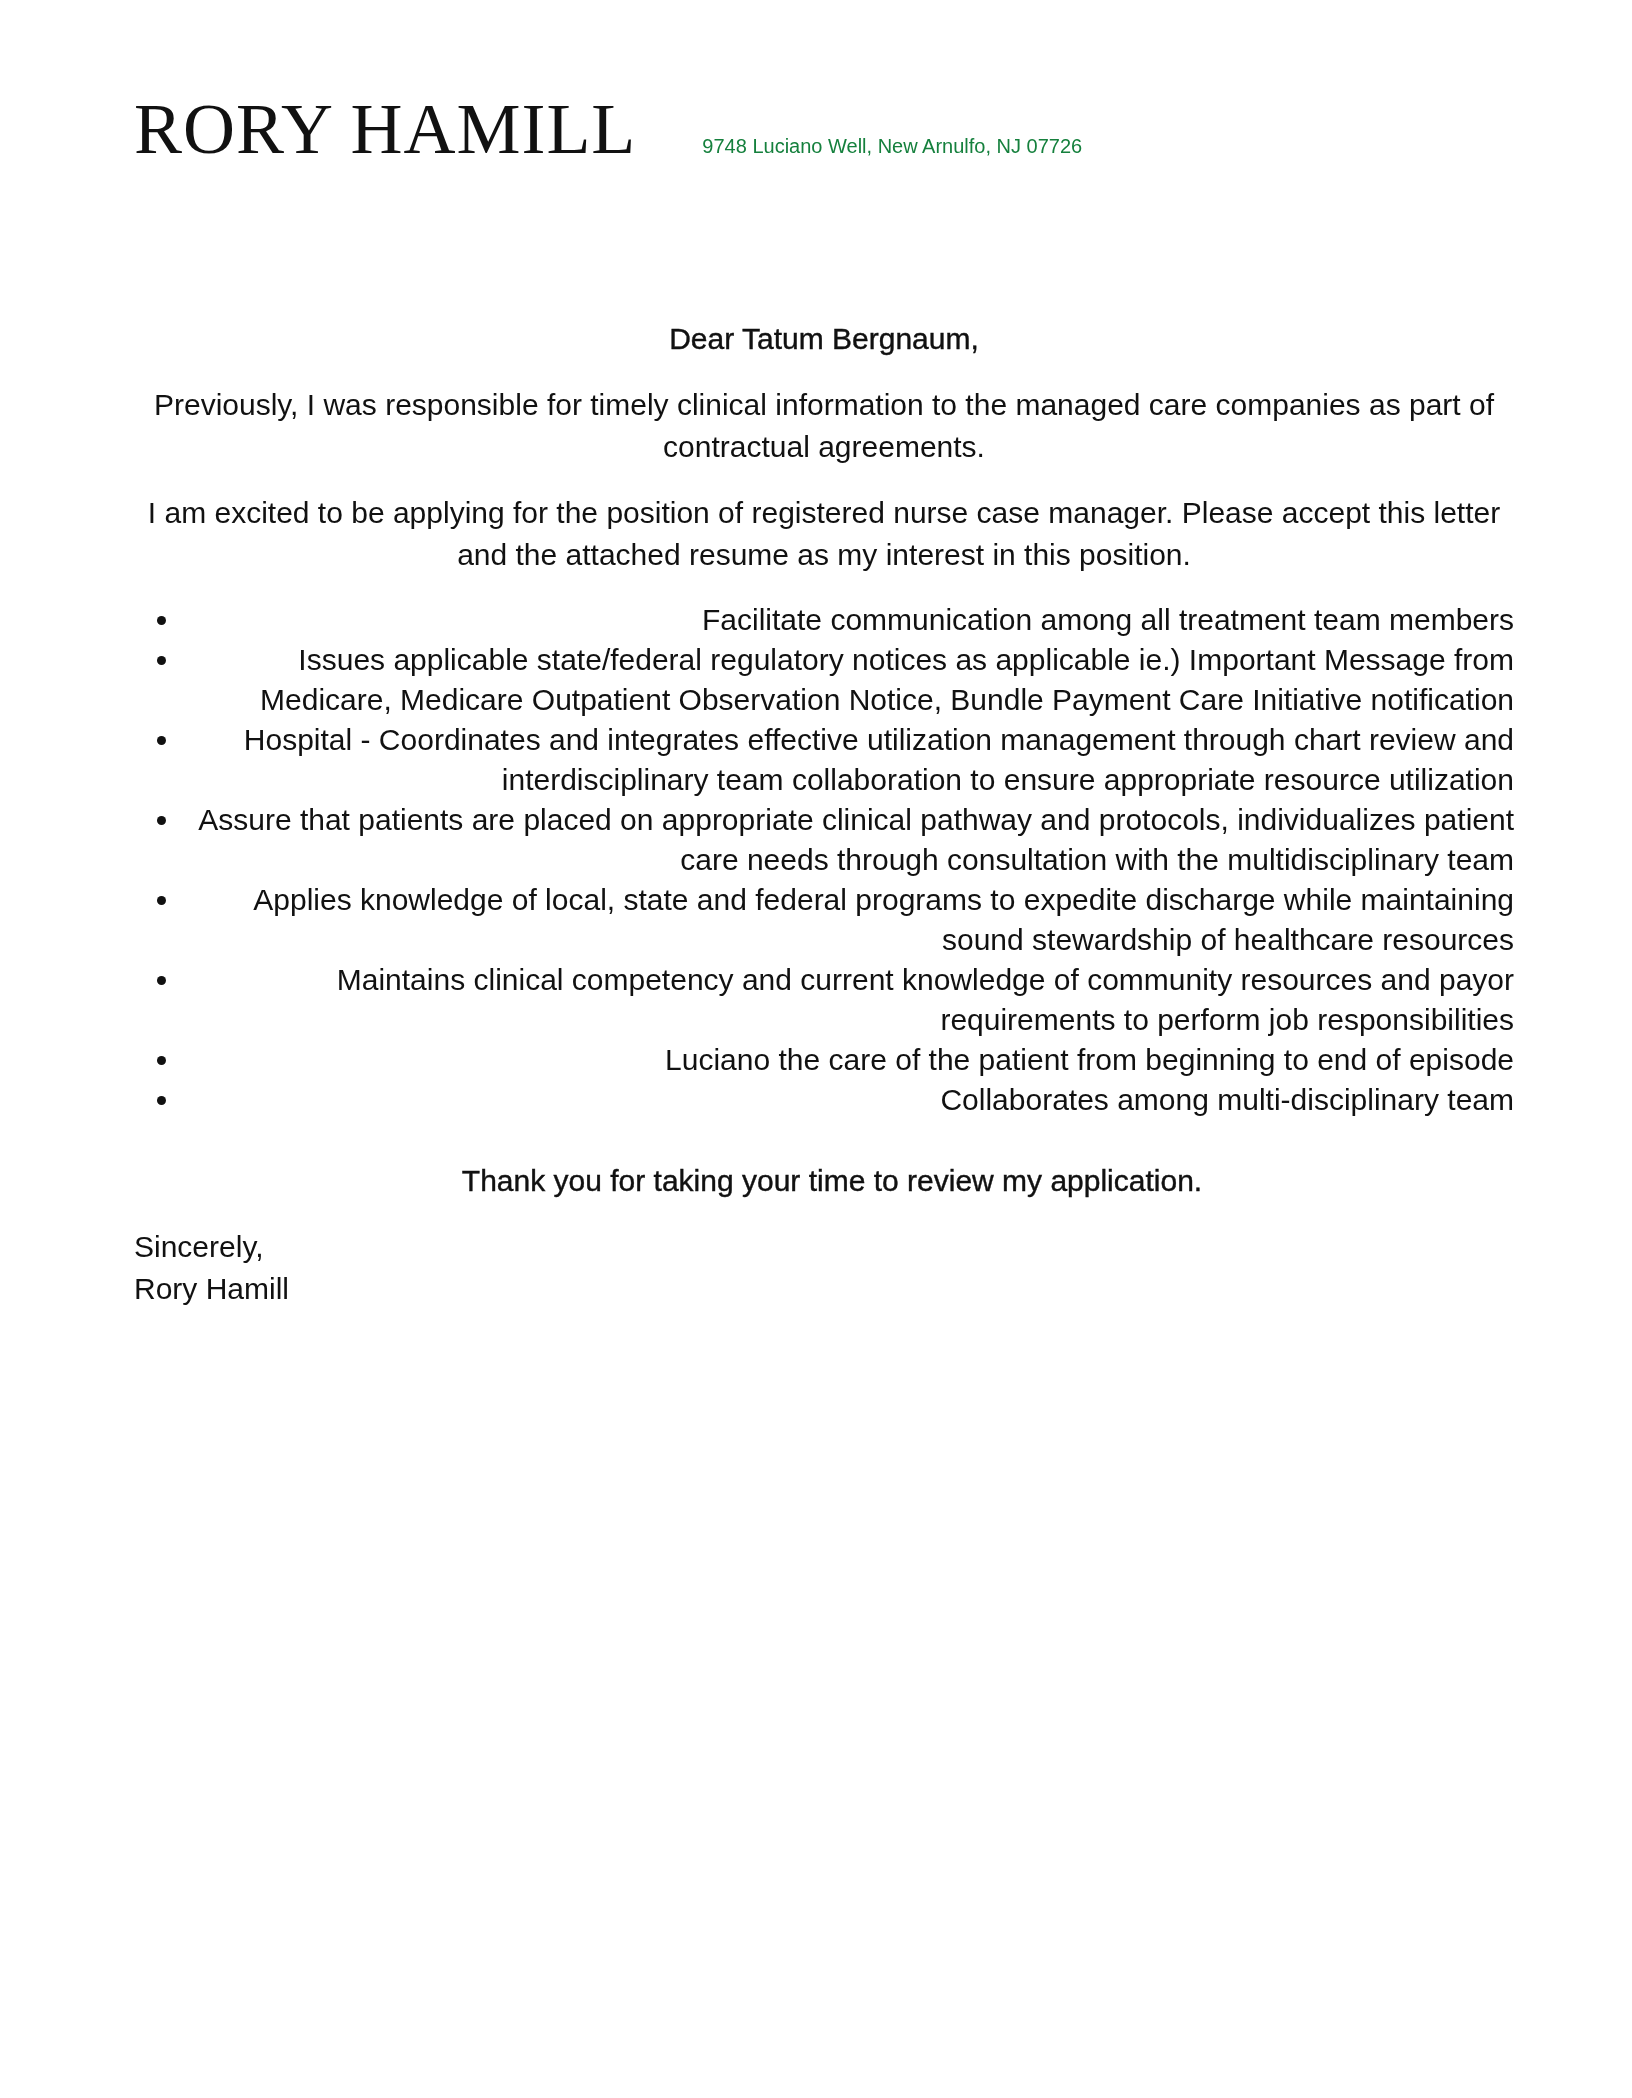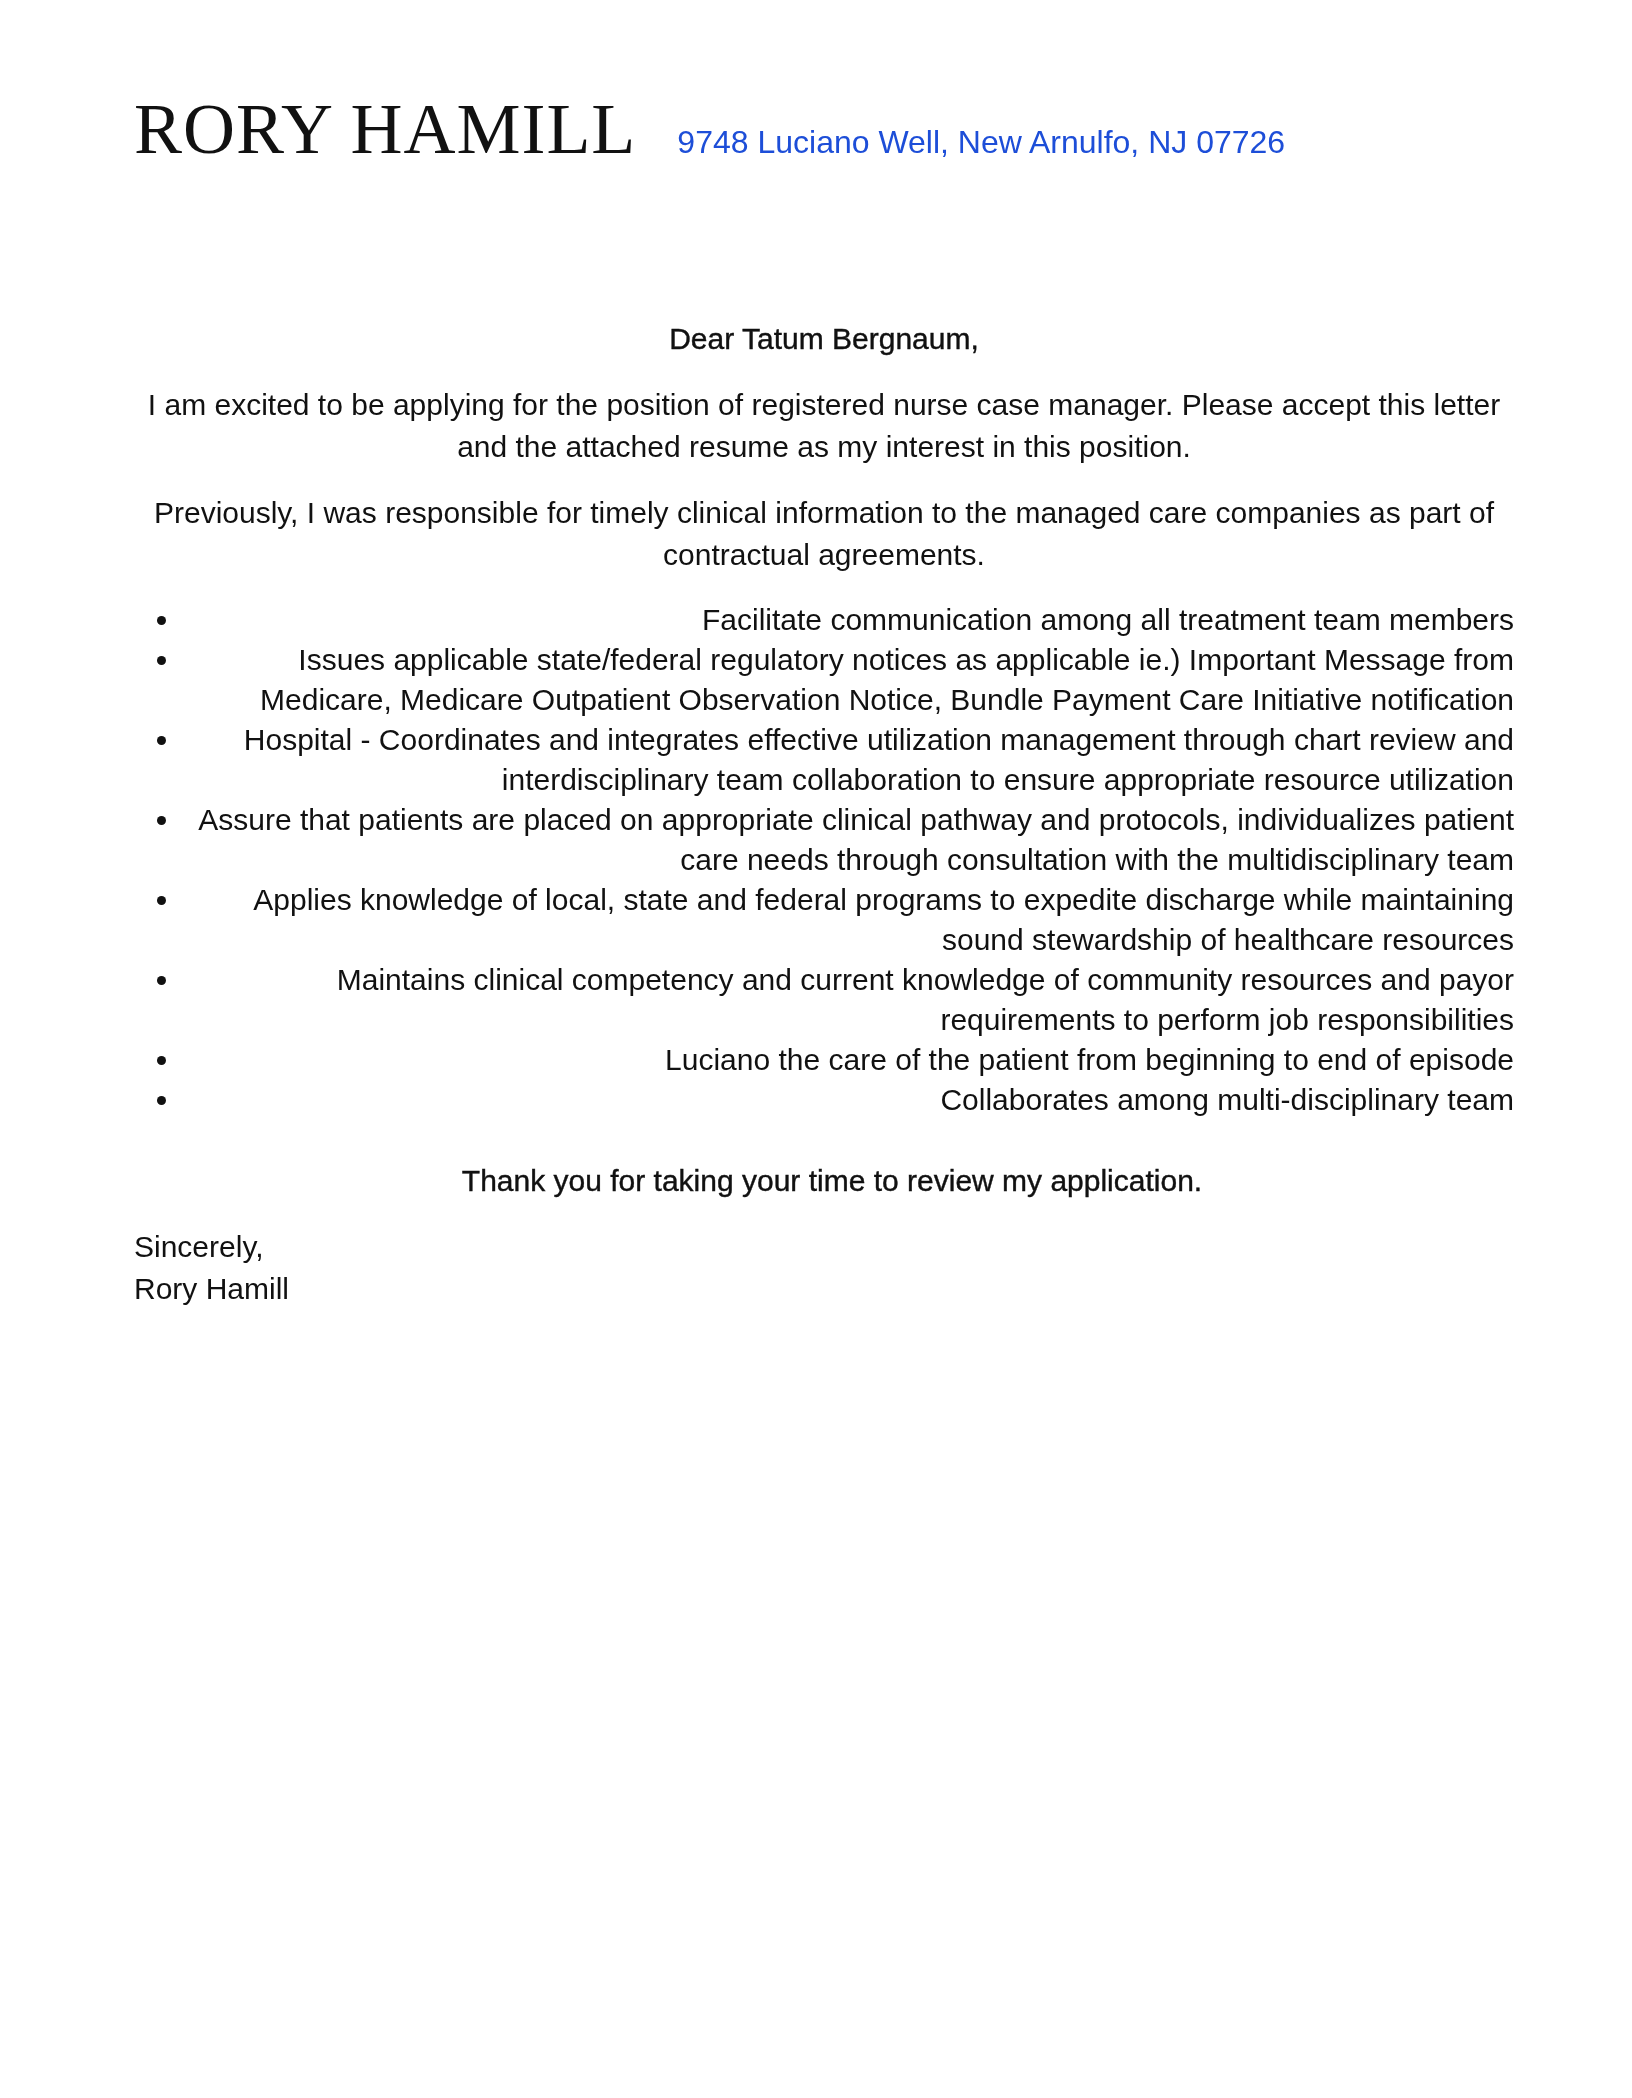--- a/index.html
+++ b/index.html
@@ -1,41 +1,41 @@
 <!DOCTYPE html>
 <html><head>
 <meta charset="utf-8">
 <style>
   html, body { margin: 0; padding: 0; background: #ffffff; }
   body { width: 1632px; height: 2098px; position: relative; color: #111111; font-family: "Liberation Sans", sans-serif; }
   .page { position: absolute; left: 134px; top: 0; width: 1380px; }
   .header { position: absolute; top: 88px; left: 0; display: flex; align-items: baseline; white-space: nowrap; }
   .name { font-family: "Liberation Serif", serif; font-size: 72px; letter-spacing: 1px; color: #111; }
-  .address { font-size: 32px; margin-left: 41px; color: #1d4ed8; }
+  .address { font-size: 20px; margin-left: 66px; color: #15803d; }
   .body { position: absolute; top: 318px; left: 0; width: 1380px; font-size: 30px; line-height: 42px; }
   .salutation { font-weight: normal; margin: 0 0 24px 0; -webkit-text-stroke: 0.4px #111; }
   p { margin: 0 0 24px 0; text-align: center; }
   ul { margin: 0 0 40px 0; padding-left: 48px; }
   li { line-height: 40px; margin: 0; text-align: right; }
   .closing { -webkit-text-stroke: 0.4px #111; margin-bottom: 24px; margin-left: 16px; }
   .signoff { line-height: 42px; }
 </style>
 </head>
 <body>
 
 <div class="page">
   <div class="header">
     <span class="name">RORY HAMILL</span>
     <span class="address">9748 Luciano Well, New Arnulfo, NJ 07726</span>
   </div>
 
   <div class="body">
     <p class="salutation">Dear Tatum Bergnaum,</p>
+    <p>Previously, I was responsible for timely clinical information to the managed care companies as part of contractual agreements.</p>
     <p>I am excited to be applying for the position of registered nurse case manager. Please accept this letter and the attached resume as my interest in this position.</p>
-    <p>Previously, I was responsible for timely clinical information to the managed care companies as part of contractual agreements.</p>
     <ul>
       <li>Facilitate communication among all treatment team members</li>
       <li>Issues applicable state/federal regulatory notices as applicable ie.) Important Message from Medicare, Medicare Outpatient Observation Notice, Bundle Payment Care Initiative notification</li>
       <li>Hospital - Coordinates and integrates effective utilization management through chart review and interdisciplinary team collaboration to ensure appropriate resource utilization</li>
       <li>Assure that patients are placed on appropriate clinical pathway and protocols, individualizes patient care needs through consultation with the multidisciplinary team</li>
       <li>Applies knowledge of local, state and federal programs to expedite discharge while maintaining sound stewardship of healthcare resources</li>
       <li>Maintains clinical competency and current knowledge of community resources and payor requirements to perform job responsibilities</li>
       <li>Luciano the care of the patient from beginning to end of episode</li>
       <li>Collaborates among multi-disciplinary team</li>
     </ul>

